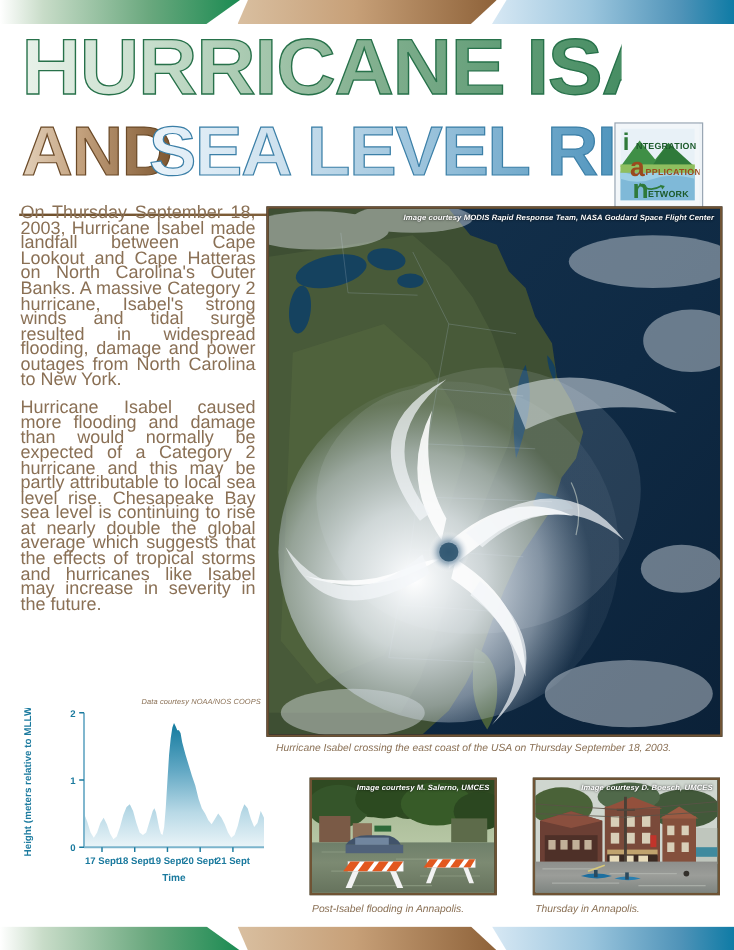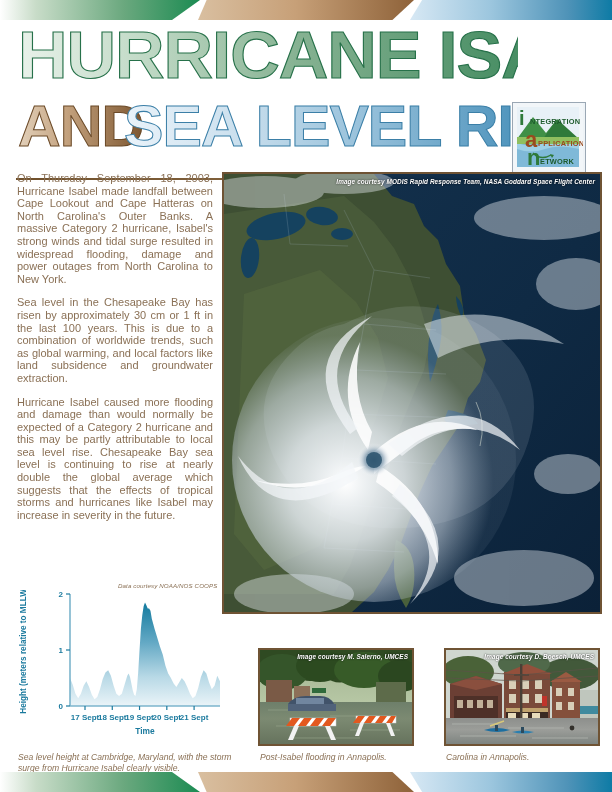--- a/index.html
+++ b/index.html
@@ -54,21 +54,21 @@
   .logo{
     position:absolute;left:512px;top:84px;width:72px;height:70px;
     border:1px solid #9aa7b4;background:#eef3f7;overflow:hidden;
   }
   .logo svg{display:block;}
 
   
   .textcol{
     position:absolute;left:17px;top:172px;width:196px;
     color:#8a7055;
-    font-size:11px;line-height:12.6px;
+    font-size:15px;line-height:12.6px;
     text-align:justify;
   }
   .textcol p{margin:0 0 11px 0;}
 
   
   .satwrap{
     position:absolute;left:222px;top:172px;width:380px;height:442px;
     border:2px solid #6f5334;box-sizing:border-box;overflow:hidden;
     background:#0b1a2a;
   }
@@ -181,21 +181,20 @@
         <path d="M20 50 q8 8 18 2" stroke="#2f7a3a" stroke-width="1.4" fill="none"></path>
         <path d="M37 51 l4 1 l-2 3 z" fill="#2f7a3a"></path>
       </svg>
     </div>
 
     <div class="rule"></div>
   </div>
 
   <div class="textcol">
     <p>On Thursday September 18, 2003, Hurricane Isabel made landfall between Cape Lookout and Cape Hatteras on North Carolina's Outer Banks.  A massive Category 2 hurricane, Isabel's strong winds and tidal surge resulted in widespread flooding, damage and power outages from North Carolina to New York.</p>
-    <p>Sea level in the Chesapeake Bay has risen by approximately 30 cm or 1 ft in the last 100 years.  This is due to a combination of worldwide trends, such as global warming, and local factors like land subsidence and groundwater extraction.</p>
     <p>Hurricane Isabel caused more flooding and damage than would normally be expected of a Category 2 hurricane and this may be partly attributable to local sea level rise.  Chesapeake Bay sea level is continuing to rise at nearly double the global average which suggests that the effects of tropical storms and hurricanes like Isabel may increase in severity in the future.</p>
   </div>
 
   <div class="satwrap">
     <svg width="376" height="438" viewBox="0 0 376 438" xmlns="http://www.w3.org/2000/svg">
       <defs>
         <radialGradient id="storm" cx="40%" cy="58%" r="52%">
           <stop offset="0%" stop-color="#ffffff" stop-opacity="1"></stop>
           <stop offset="14%" stop-color="#f2f5f8" stop-opacity="0.96"></stop>
           <stop offset="40%" stop-color="#e3e9ef" stop-opacity="0.85"></stop>
@@ -284,20 +283,21 @@
         </g>
 
         <circle cx="0" cy="0" r="17" fill="url(#eye)"></circle>
         <circle cx="0" cy="0" r="8" fill="#2f5570" opacity="0.9"></circle>
       </g>
 
       <path d="M200 150 q70 -26 140 20 q-70 -14 -126 14 z" fill="#eef3f7" opacity="0.5"></path>
     </svg>
     <div class="credit sat-credit">Image courtesy MODIS Rapid Response Team, NASA Goddard Space Flight Center</div>
   </div>
+  <div class="cap sat-cap">Hurricane Isabel crossing the east coast of the USA on Thursday September 18, 2003.</div>
 
   <div class="chartwrap">
     <div class="chart-src">Data courtesy NOAA/NOS COOPS</div>
     <svg id="chart-svg" width="212" height="152" viewBox="0 0 212 152" xmlns="http://www.w3.org/2000/svg">
       <defs>
         <linearGradient id="areaFill" x1="0" y1="0" x2="0" y2="1">
           <stop offset="0%" stop-color="#127a9e"></stop>
           <stop offset="38%" stop-color="#62a8c4"></stop>
           <stop offset="72%" stop-color="#b8d9e6"></stop>
           <stop offset="100%" stop-color="#eaf4f8"></stop>
@@ -321,21 +321,20 @@
           <text x="125.54545454545458" y="130" text-anchor="middle" font-family="Liberation Sans, sans-serif" font-size="8" font-weight="bold" fill="#1b7a9e">19 Sept</text>
           <line x1="152.81818181818184" y1="116" x2="152.81818181818184" y2="120" stroke="#1b7a9e" stroke-width="1.2"></line>
           <text x="152.81818181818184" y="130" text-anchor="middle" font-family="Liberation Sans, sans-serif" font-size="8" font-weight="bold" fill="#1b7a9e">20 Sept</text>
           <line x1="180.09090909090912" y1="116" x2="180.09090909090912" y2="120" stroke="#1b7a9e" stroke-width="1.2"></line>
           <text x="180.09090909090912" y="130" text-anchor="middle" font-family="Liberation Sans, sans-serif" font-size="8" font-weight="bold" fill="#1b7a9e">21 Sept</text>
           <text x="131" y="144" text-anchor="middle" font-family="Liberation Sans, sans-serif" font-size="8.4" font-weight="bold" fill="#1b7a9e">Time</text>
           <text x="0" y="0" text-anchor="middle" font-family="Liberation Sans, sans-serif" font-size="8.2" font-weight="bold" fill="#1b7a9e" transform="translate(12,60) rotate(-90)">Height (meters relative to MLLW)</text>
         </g>
     </svg>
   </div>
-  <div class="cap chart-cap">Sea level height at Cambridge, Maryland, with the storm surge from Hurricane Isabel clearly visible.</div>
 
   <div class="photo photoA">
     <svg width="152" height="94" viewBox="0 0 152 94" xmlns="http://www.w3.org/2000/svg">
       <defs>
         <linearGradient id="waterA" x1="0" y1="0" x2="0" y2="1">
           <stop offset="0%" stop-color="#6e7f6a"></stop>
           <stop offset="40%" stop-color="#7c8a72"></stop>
           <stop offset="100%" stop-color="#66735d"></stop>
         </linearGradient>
         <linearGradient id="skyA" x1="0" y1="0" x2="0" y2="1">
@@ -474,21 +473,21 @@
       <path d="M38 80 q12 -4 26 0 q-12 4 -26 0 z" fill="#1d6fa0"></path>
       <rect x="49" y="75" width="3" height="6" fill="#2b4a5e"></rect>
       <path d="M44 76 l14 -5" stroke="#d8c878" stroke-width="1.4"></path>
       <path d="M66 82 q10 -3 22 0 q-10 3 -22 0 z" fill="#2a7fb0"></path>
       <rect x="75" y="77" width="3" height="6" fill="#2b4a5e"></rect>
 
       <circle cx="126" cy="78" r="2.4" fill="#33302b"></circle>
     </svg>
     <div class="credit" style="right:4px;top:3px;">Image courtesy D. Boesch, UMCES</div>
   </div>
-  <div class="cap photoB-cap">Carolina in Annapolis.</div>
+  <div class="cap photoB-cap">Thursday in Annapolis.</div>
 
   <div class="bar bottom">
     <div class="seg green"></div>
     <div class="seg tan"></div>
     <div class="seg blue"></div>
   </div>
 
 </div>
 
 </body></html>

